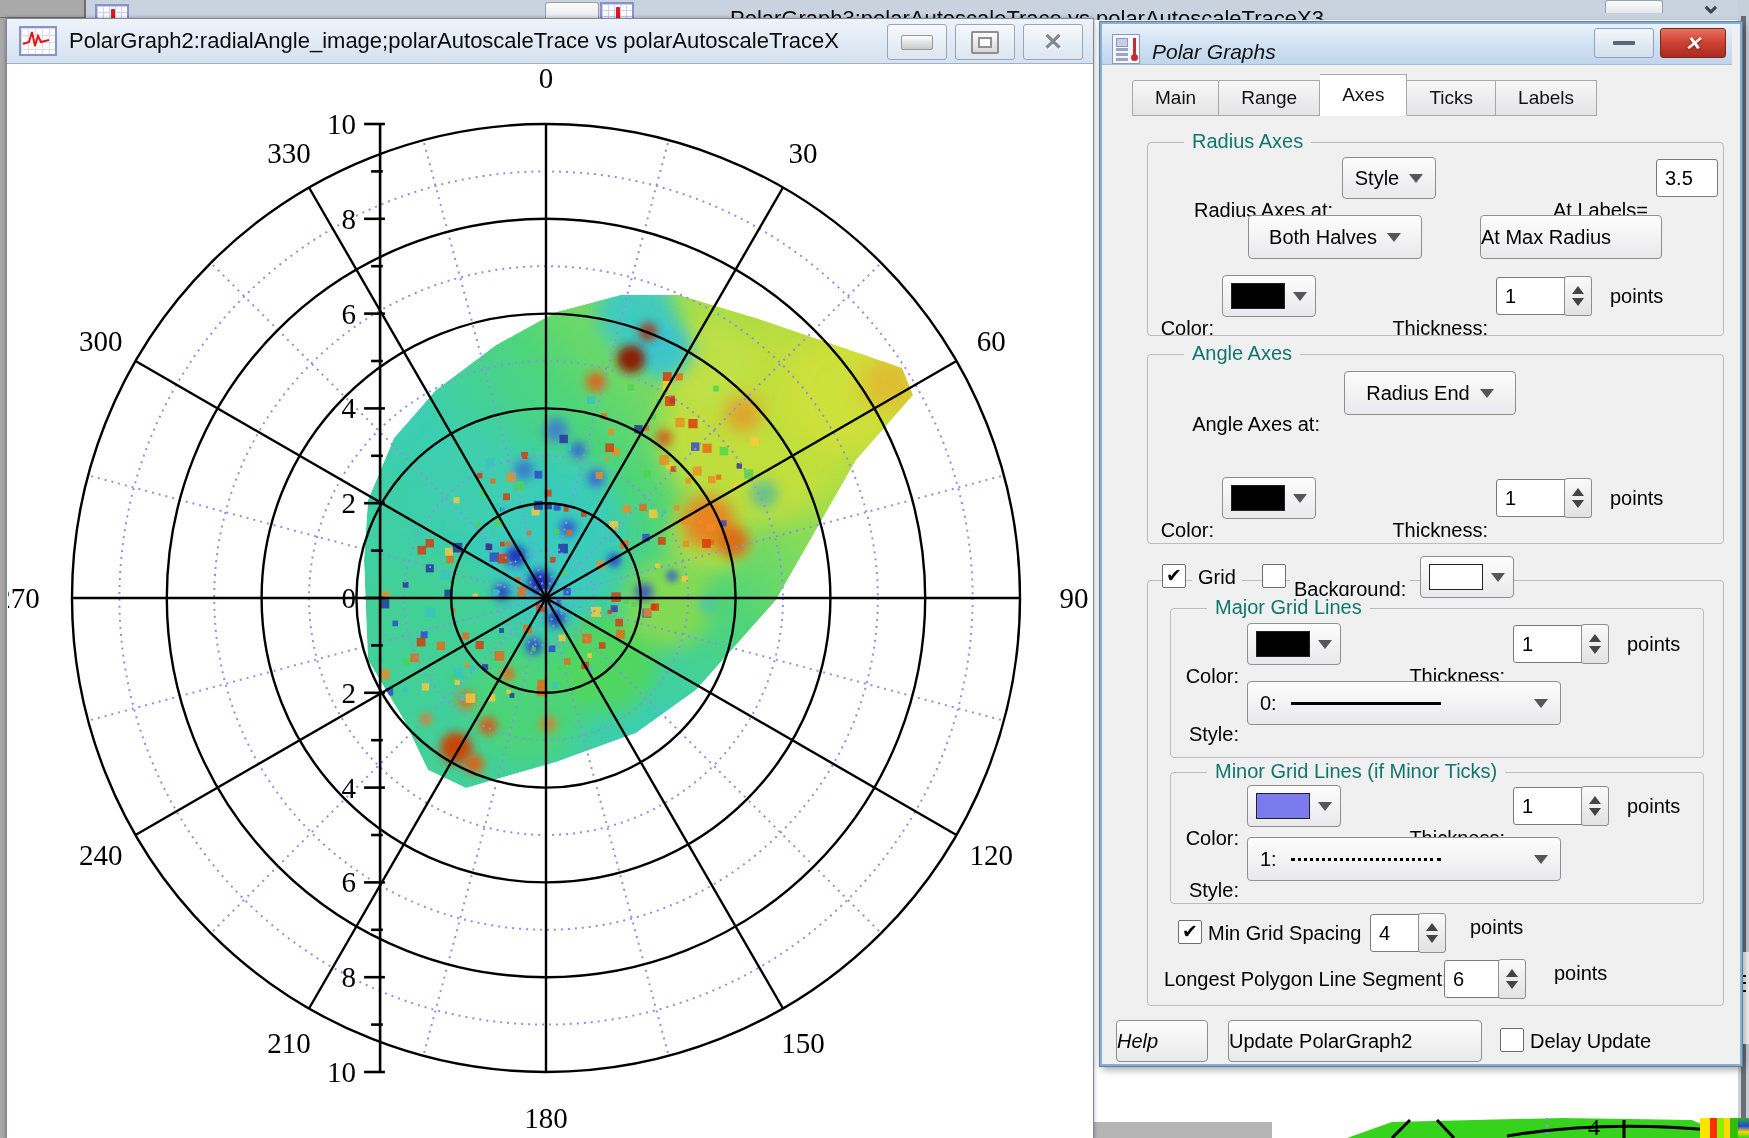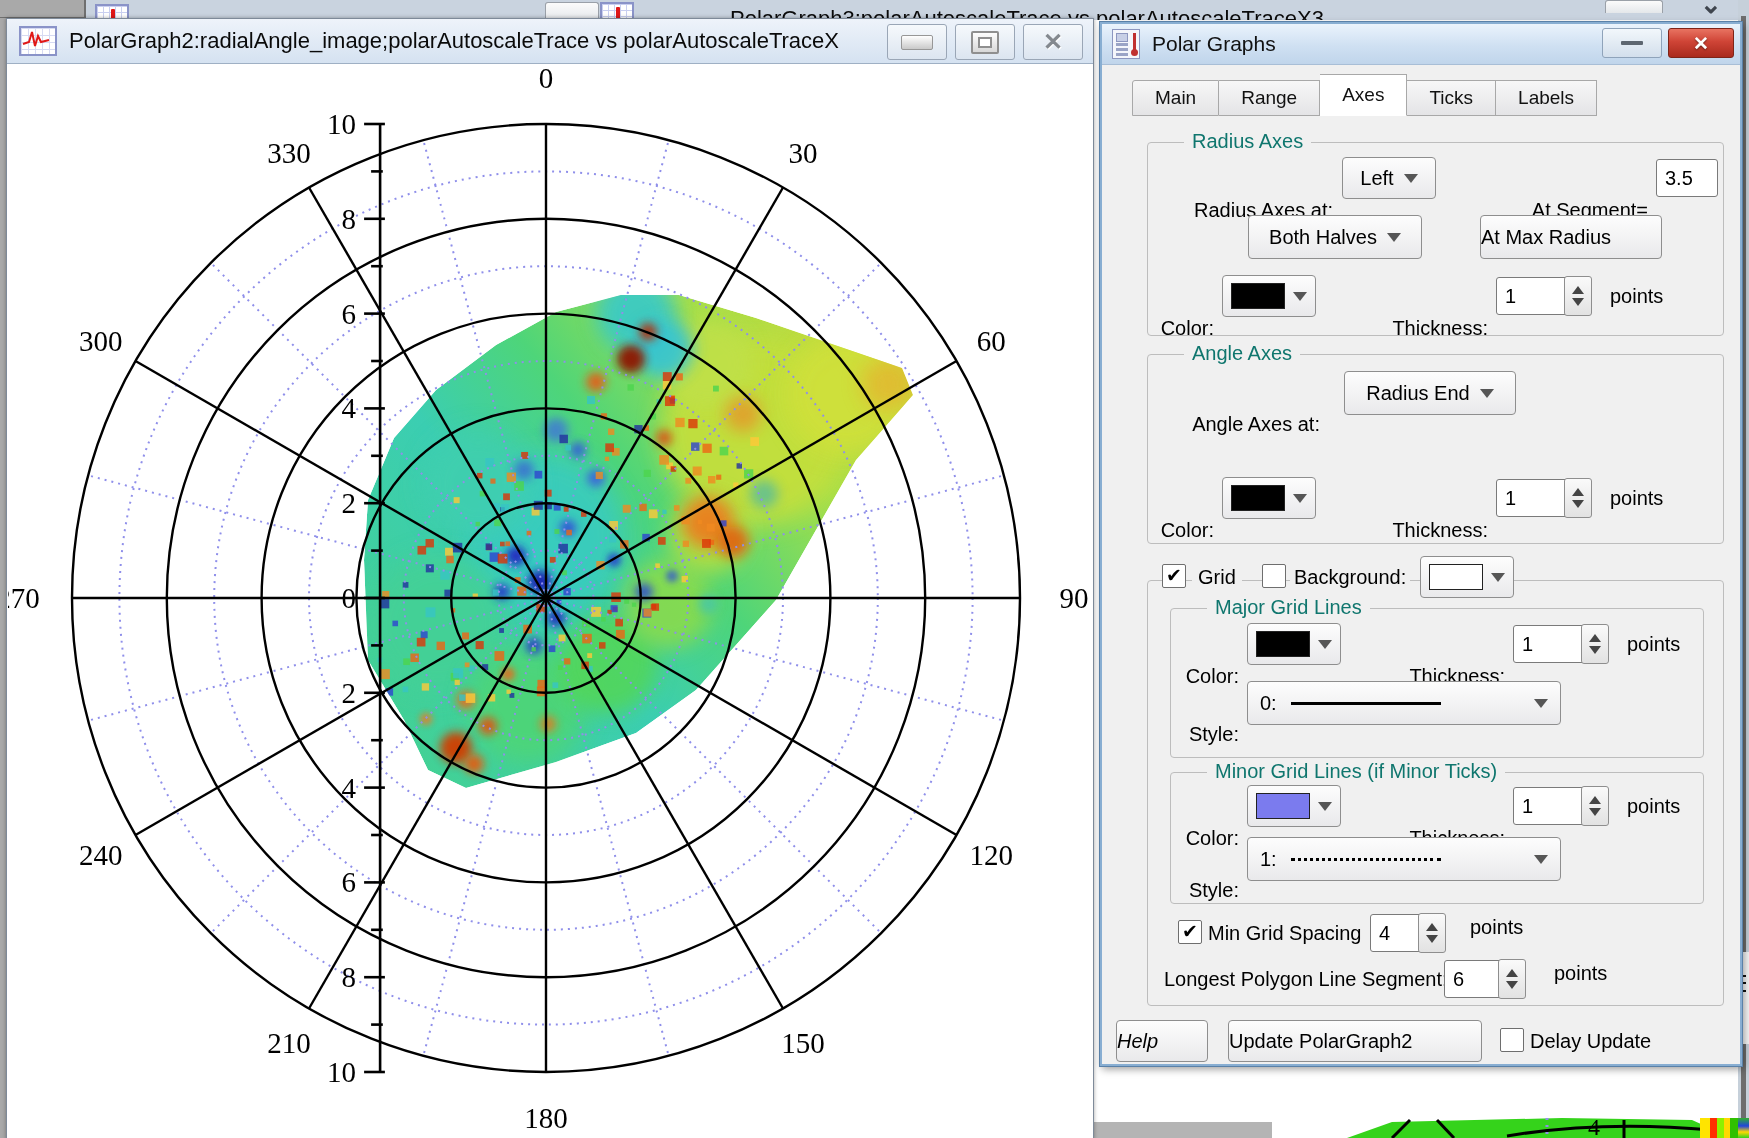--- a/index.html
+++ b/index.html
@@ -33,21 +33,21 @@
   .gwin-btns{position:absolute;right:10px;top:5px;display:flex;gap:8px;}
   .wbtn{width:58px;height:34px;background:linear-gradient(#f6f9fc,#dce5f0);border:1px solid #9aa6b6;border-radius:3px;display:flex;align-items:center;justify-content:center;}
   .glyph-min{width:30px;height:13px;background:linear-gradient(#ffffff,#c9c9c9);border:1px solid #979797;border-radius:2px;}
   .glyph-restore{width:24px;height:19px;background:linear-gradient(#fdfdfd,#d8d8d8);border:2px solid #8f8f8f;border-radius:2px;display:flex;align-items:center;justify-content:center;}
   .glyph-restore i{display:block;width:10px;height:7px;border:2px solid #8f8f8f;background:#fff;}
   .glyph-close{font-size:24px;font-weight:bold;color:#84898f;text-shadow:1px 1px 0 #fff;line-height:24px;}
   .gwin-client{position:absolute;left:1px;top:45px;right:1px;bottom:0;background:#fff;}
   
   .panel{position:absolute;left:1100px;top:22px;width:638px;height:1040px;background:#f0f0f0;
          border:2px solid #88aed2;outline:1px solid #5a81a8;box-shadow:2px 3px 8px rgba(0,0,0,.4);z-index:5;}
-  .p-title{position:absolute;left:0;top:0;right:0;height:40px;background:linear-gradient(#eaf3fc,#cfe0f2 55%,#c0d5eb);border-bottom:1px solid #a8bed6;display:flex;align-items:center;}
+  .p-title{position:absolute;left:0;top:0;right:8px;height:40px;background:linear-gradient(#eaf3fc,#cfe0f2 55%,#c0d5eb);border-bottom:1px solid #a8bed6;display:flex;align-items:flex-end;font-style:italic;}
   .p-icon{width:26px;height:28px;margin-left:10px;position:relative;background:#f4f6fb;border:1px solid #8d97c0;}
   .p-icon .bar{position:absolute;left:3px;width:12px;height:3px;background:#9aa4c6;}
   .p-icon .sq{position:absolute;left:3px;top:3px;width:10px;height:7px;background:#c7cfe6;border:1px solid #8d97c0;}
   .p-icon .slider{position:absolute;right:3px;top:3px;width:3px;height:18px;background:#c03030;}
   .p-icon .knob{position:absolute;right:1px;bottom:2px;width:7px;height:7px;border-radius:50%;background:#c03030;}
   .p-title-text{margin-left:12px;font-size:21px;color:#111;}
   .p-btns{position:absolute;right:6px;top:4px;display:flex;gap:6px;}
   .p-min{width:58px;height:28px;background:linear-gradient(#f2f7fb,#d3dfec);border:1px solid #8fa3ba;border-radius:3px;display:flex;align-items:center;justify-content:center;}
   .p-min i{display:block;width:22px;height:4px;background:#5d6670;border-radius:1px;}
   .p-close{width:64px;height:28px;background:linear-gradient(#e87361,#cf4436 45%,#a92a1d);border:1px solid #7e2418;border-radius:3px;color:#fff;font-size:19px;font-weight:bold;display:flex;align-items:center;justify-content:center;text-shadow:0 1px 2px rgba(0,0,0,.5);}
@@ -515,24 +515,24 @@
     <div class="tab">Range</div>
     <div class="tab sel">Axes</div>
     <div class="tab">Ticks</div>
     <div class="tab">Labels</div>
   </div>
 
   <div class="grp" style="left:45px;top:118px;width:575px;height:192px;">
     <div class="legend">Radius Axes</div>
     <div class="lbl r" style="left:10px;top:24px;width:175px;">Radius Axes at:</div>
     <div class="drop" style="left:194px;top:14px;width:92px;height:40px;">
-      <span>Left</span>
+      <span>Style</span>
         <span class="tri"></span>
     </div>
-    <div class="lbl r" style="left:380px;top:24px;width:120px;">At Segment=</div>
+    <div class="lbl r" style="left:380px;top:24px;width:120px;">At Labels=</div>
     <div class="inp" style="left:508px;top:16px;width:52px;height:36px;">
         <span>3.5</span>
       </div>
     <div class="drop" style="left:100px;top:72px;width:172px;height:42px;">
       <span>Both Halves</span>
         <span class="tri"></span>
     </div>
     <div class="pbtn" style="left:332px;top:72px;width:180px;height:42px;">
         <span>At Max Radius</span>
       </div>
@@ -573,21 +573,21 @@
         <span class="td"></span>
       </div>
     <div class="points" style="left:462px;top:132px;">points</div>
   </div>
 
   <div class="cb checked" style="left:60px;top:540px;">
       <span class="check">✔</span>
     </div>
   <div class="lbl" style="left:90px;top:542px;background:#f0f0f0;padding:0 6px;">Grid</div>
   <div class="cb" style="left:160px;top:540px;"></div>
-  <div class="lbl" style="left:188px;top:542px;background:#f0f0f0;padding:0 4px;">Background:</div>
+  <div class="lbl" style="left:188px;top:554px;background:#f0f0f0;padding:0 4px;">Background:</div>
   <div class="swatch" style="left:318px;top:532px;width:92px;height:40px;">
     <span class="chip" style="background: rgb(255, 255, 255);"></span>
       <span class="tri"></span>
   </div>
 
   <div class="grp" style="left:45px;top:556px;width:575px;height:424px;z-index:-1;"></div>
 
   <div class="grp" style="left:68px;top:584px;width:532px;height:148px;">
     <div class="legend">Major Grid Lines</div>
     <div class="lbl r" style="left:6px;top:24px;width:62px;">Color:</div>

